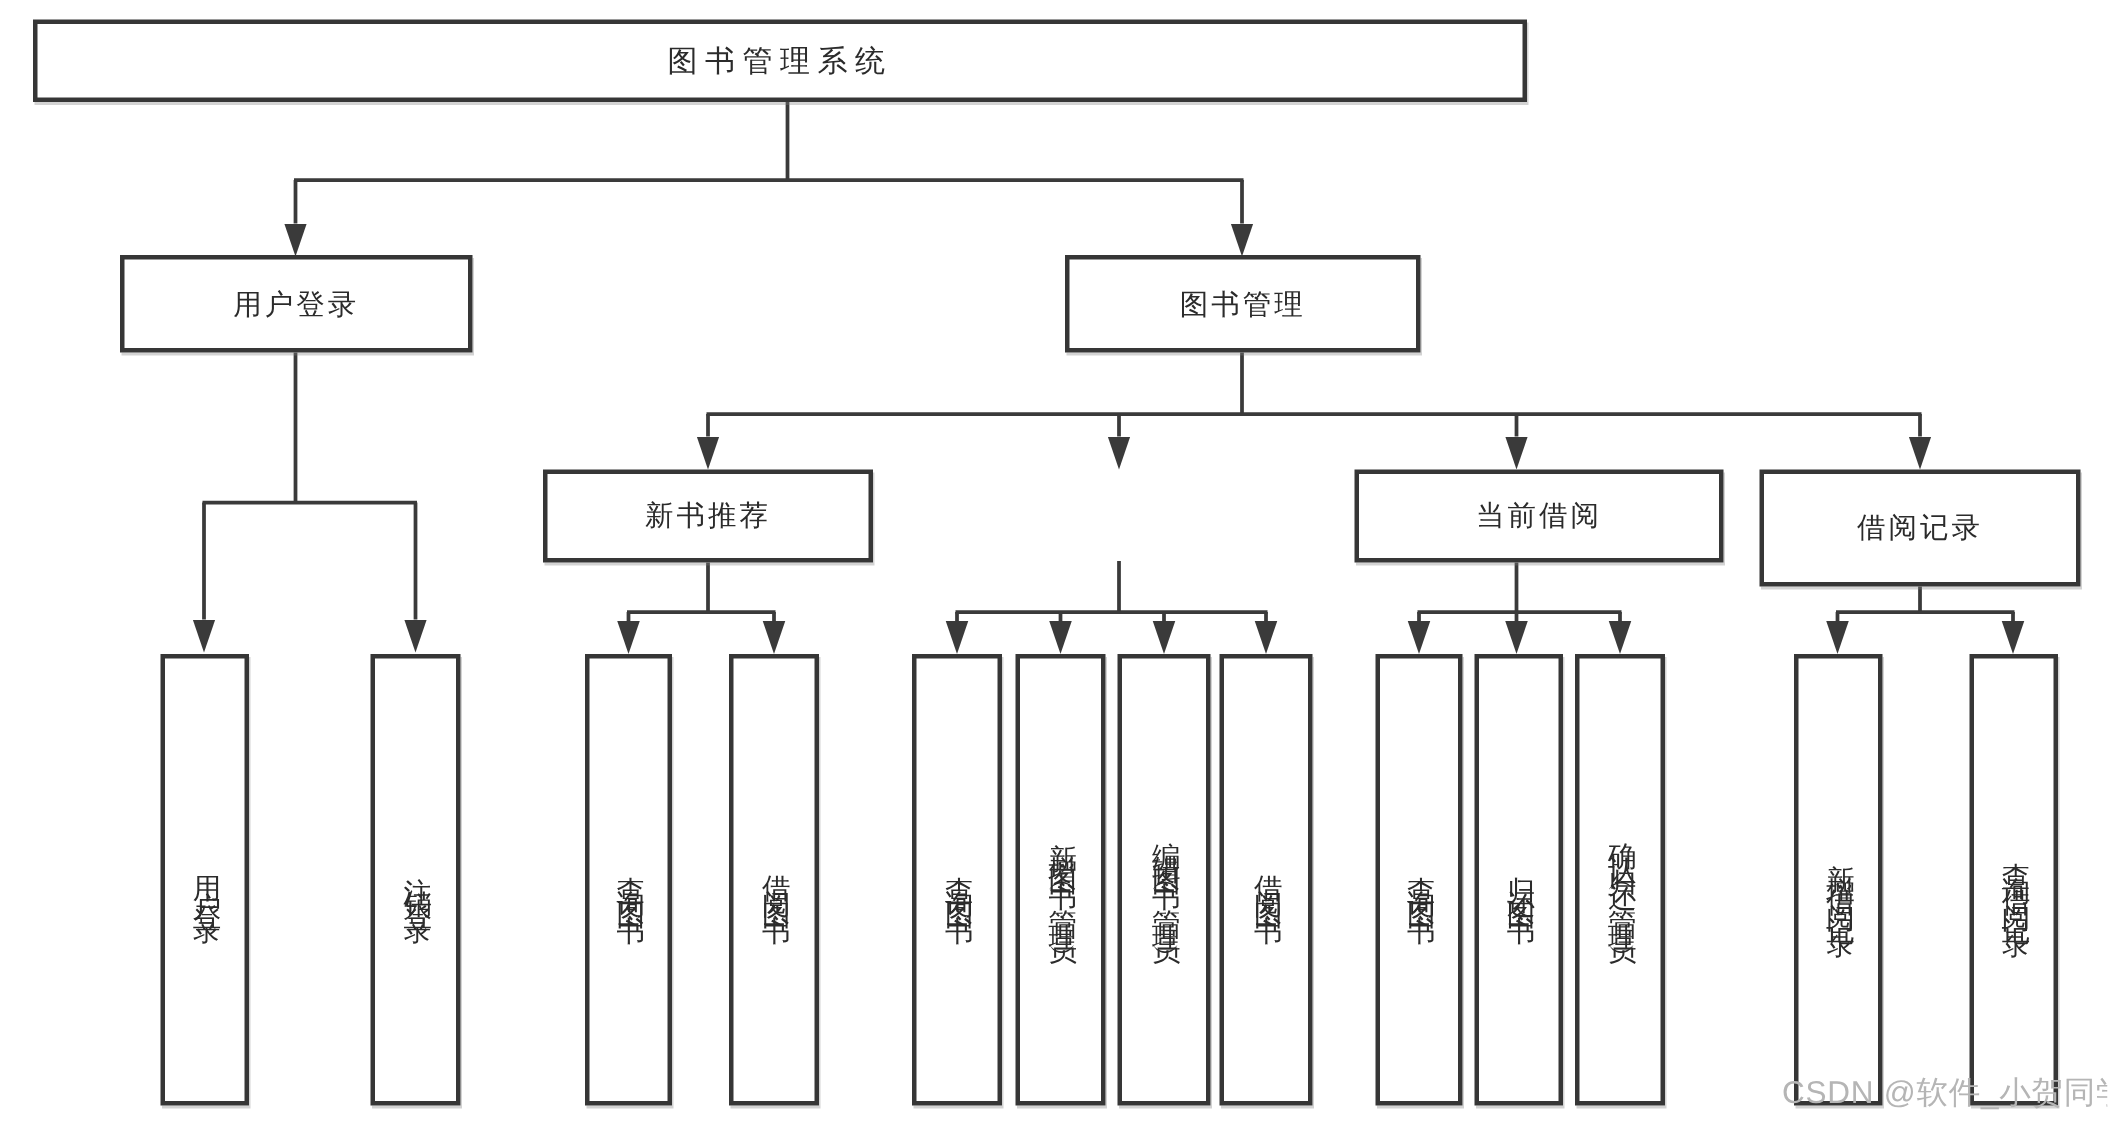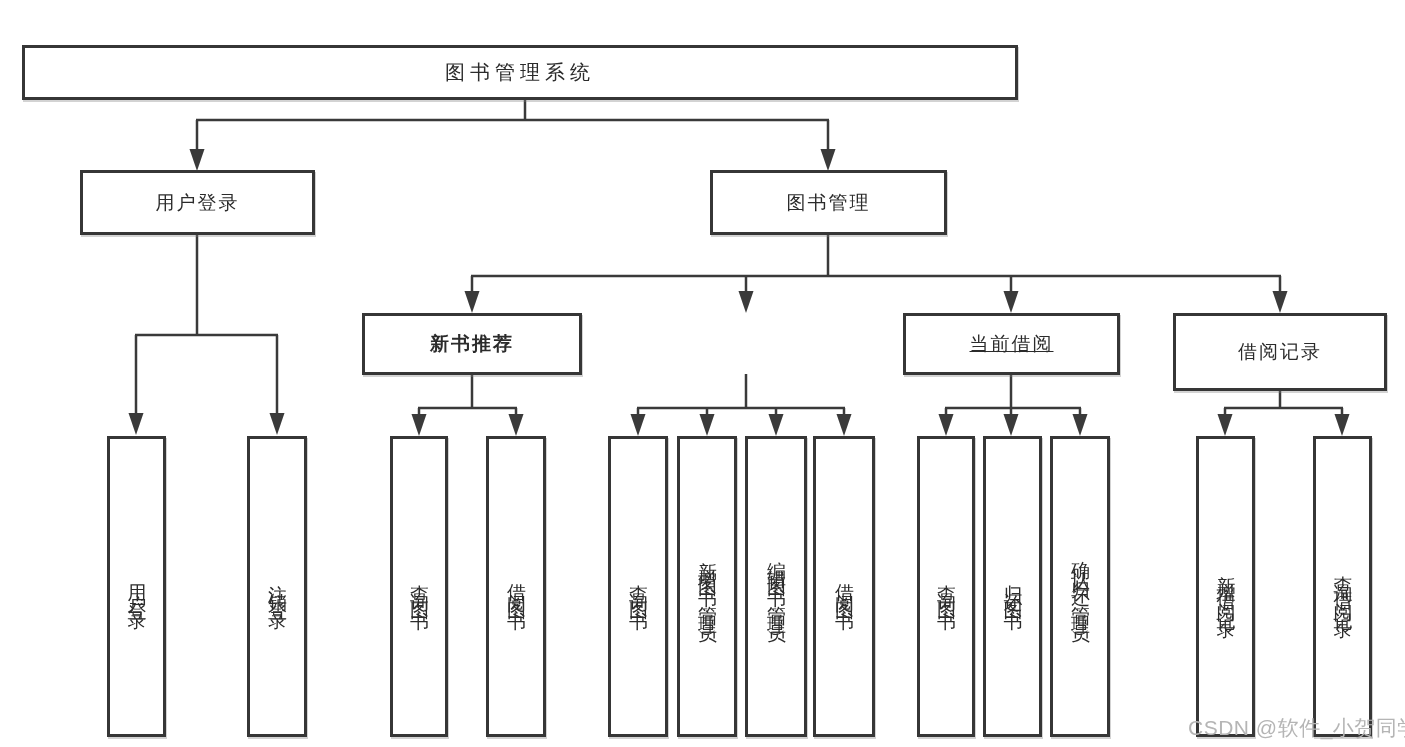--- a/index.html
+++ b/index.html
@@ -91,35 +91,35 @@
     </g>
 
     <g>
       <line x1="1280" y1="374" x2="1280" y2="409"></line>
       <line x1="1224" y1="408" x2="1343" y2="408"></line>
       <line x1="1225" y1="408" x2="1225" y2="414" marker-end="url(#arw)"></line>
       <line x1="1342" y1="408" x2="1342" y2="414" marker-end="url(#arw)"></line>
     </g>
   </svg>
 
-  <div class="box root-box" style="left:22px;top:13px;width:996px;height:55px;margin-top:32px;">
+  <div class="box root-box" style="left:22px;top:13px;width:996px;height:55px;">
     <span class="hlabel">图书管理系统</span>
   </div>
 
   <div class="box" style="left:80px;top:170px;width:235px;height:65px;">
     <span class="hlabel">用户登录</span>
   </div>
   <div class="box" style="left:710px;top:170px;width:237px;height:65px;">
     <span class="hlabel">图书管理</span>
   </div>
 
-  <div class="box" style="left:362px;top:313px;width:220px;height:62px;font-weight:bold;">
+  <div class="box" style="left:362px;top:313px;width:220px;height:62px;">
     <span class="hlabel">新书推荐</span>
   </div>
-  <div class="box" style="left:903px;top:313px;width:217px;height:62px;text-decoration:underline;">
+  <div class="box" style="left:903px;top:313px;width:246px;height:62px;">
     <span class="hlabel">当前借阅</span>
   </div>
   <div class="box" style="left:1173px;top:313px;width:214px;height:78px;">
     <span class="hlabel">借阅记录</span>
   </div>
 
   <div class="box" style="left:107px;top:436px;width:59px;height:301px;">
     <span class="vlabel">用户登录</span>
   </div>
   <div class="box" style="left:247px;top:436px;width:60px;height:301px;">

